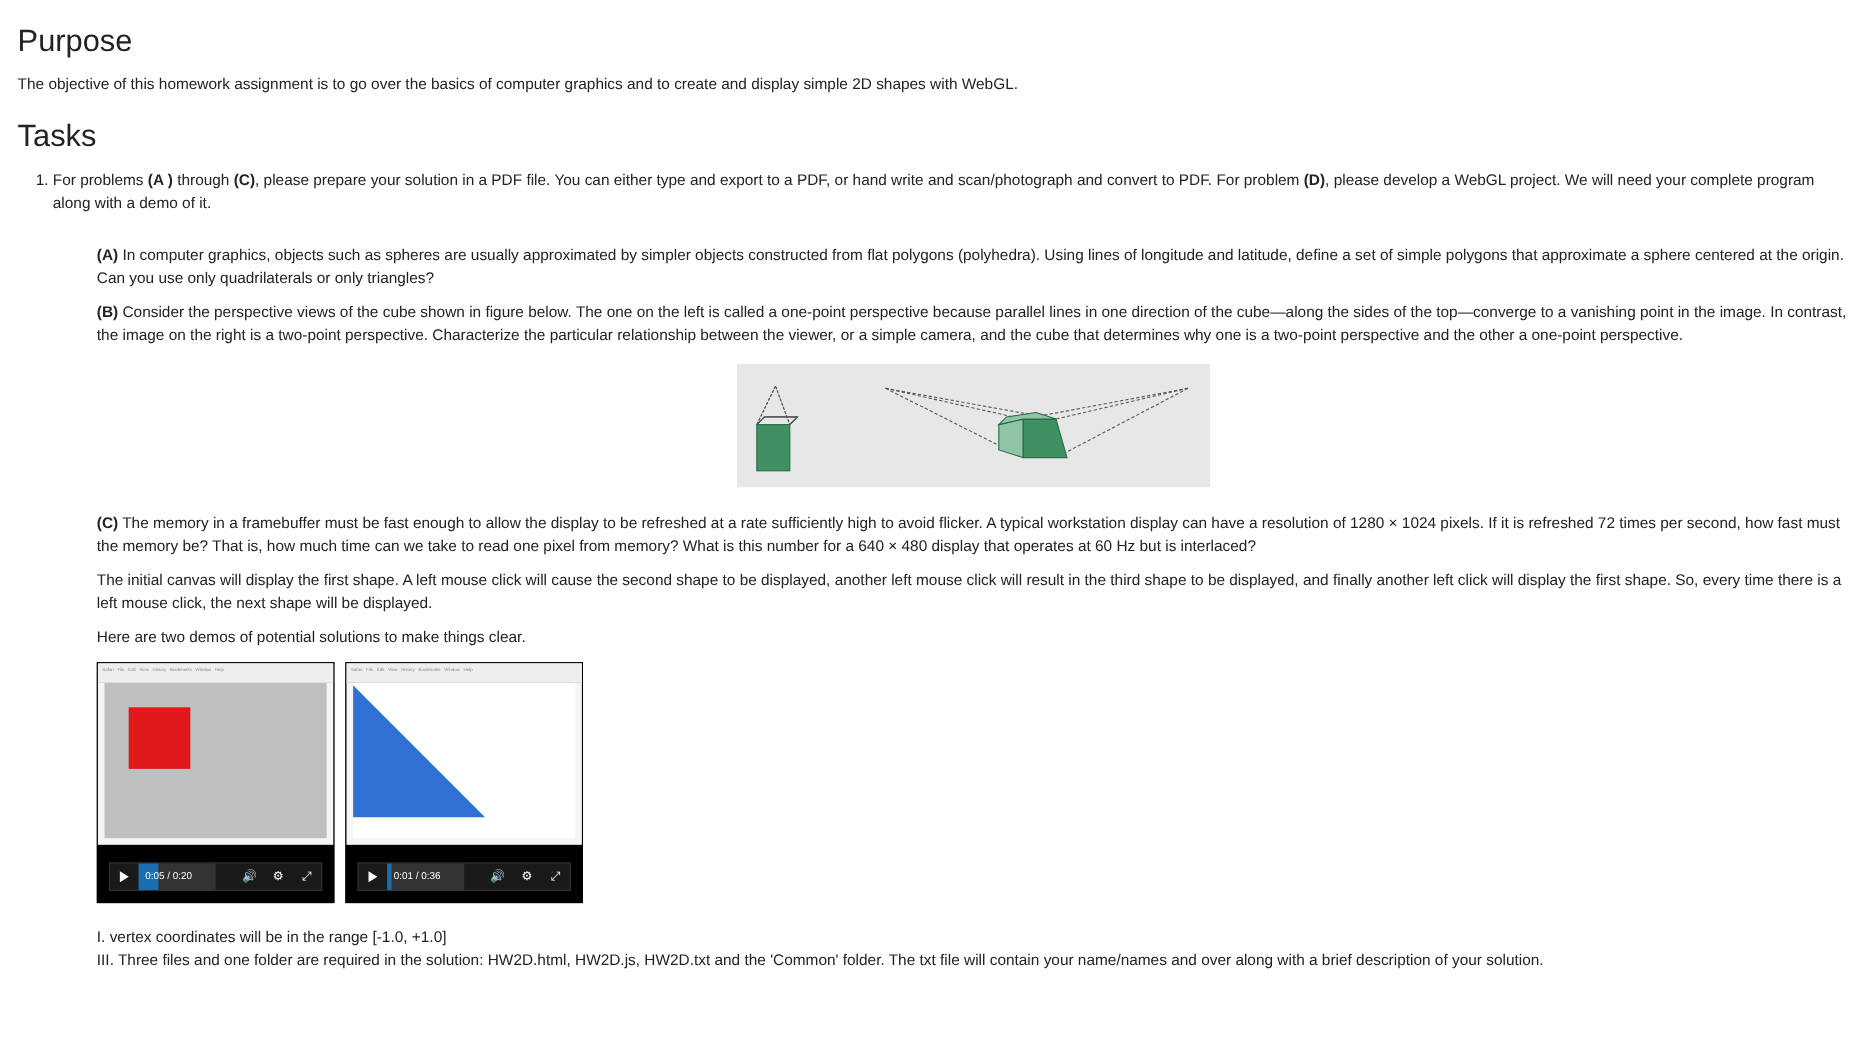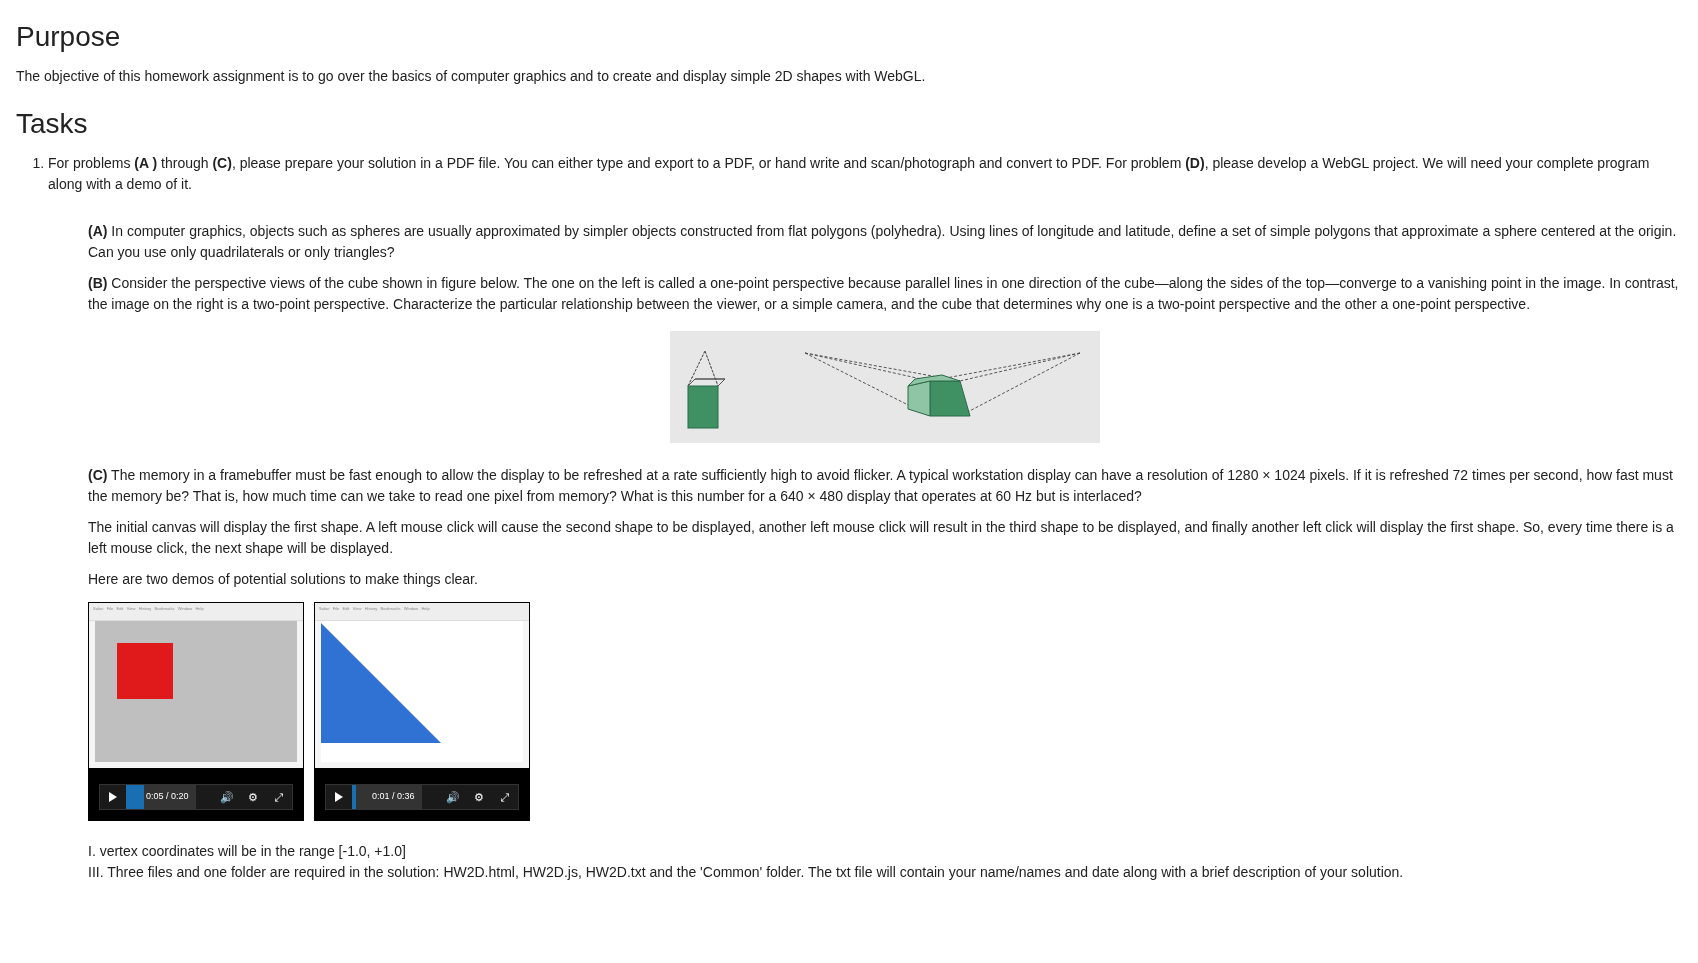--- a/index.html
+++ b/index.html
@@ -154,21 +154,21 @@
       position: absolute;
       left: 0;
       height: 100%;
       background: #1a6fb3;
     }
     .time-text {
       position: relative;
       z-index: 2;
       font-size: 9px;
       color: #fff;
-      padding-left: 20px;
+      padding-left: 6px;
       white-space: nowrap;
     }
     .ctrl-spacer {
       width: 18px;
     }
     .right-ctrls {
       display: flex;
       height: 100%;
     }
     .play-triangle {
@@ -290,18 +290,18 @@
               <div class="ctrl-btn vol-icon">🔊</div>
               <div class="ctrl-btn gear-icon">⚙</div>
               <div class="ctrl-btn full-icon">⤢</div>
             </div>
           </div>
         </div>
       </div>
 
       <div class="assumptions">
         <p>I. vertex coordinates will be in the range [-1.0, +1.0]</p>
-        <p>III. Three files and one folder are required in the solution: HW2D.html, HW2D.js, HW2D.txt and the 'Common' folder. The txt file will contain your name/names and date along with a brief description of your solution.</p>
+        <p>III. Three files and one folder are required in the solution: HW2D.html, HW2D.js, HW2D.txt and the 'Common' folder. The txt file will contain your name/names and over along with a brief description of your solution.</p>
       </div>
 
     </div>
   </li>
 </ol>
 
 </body></html>

